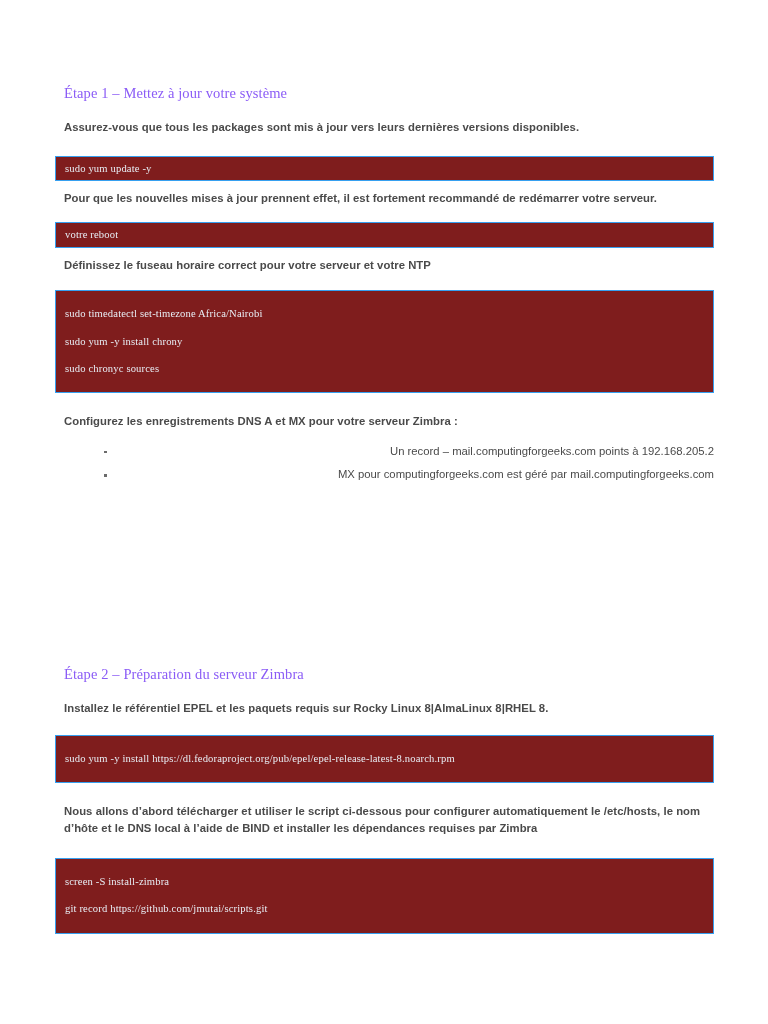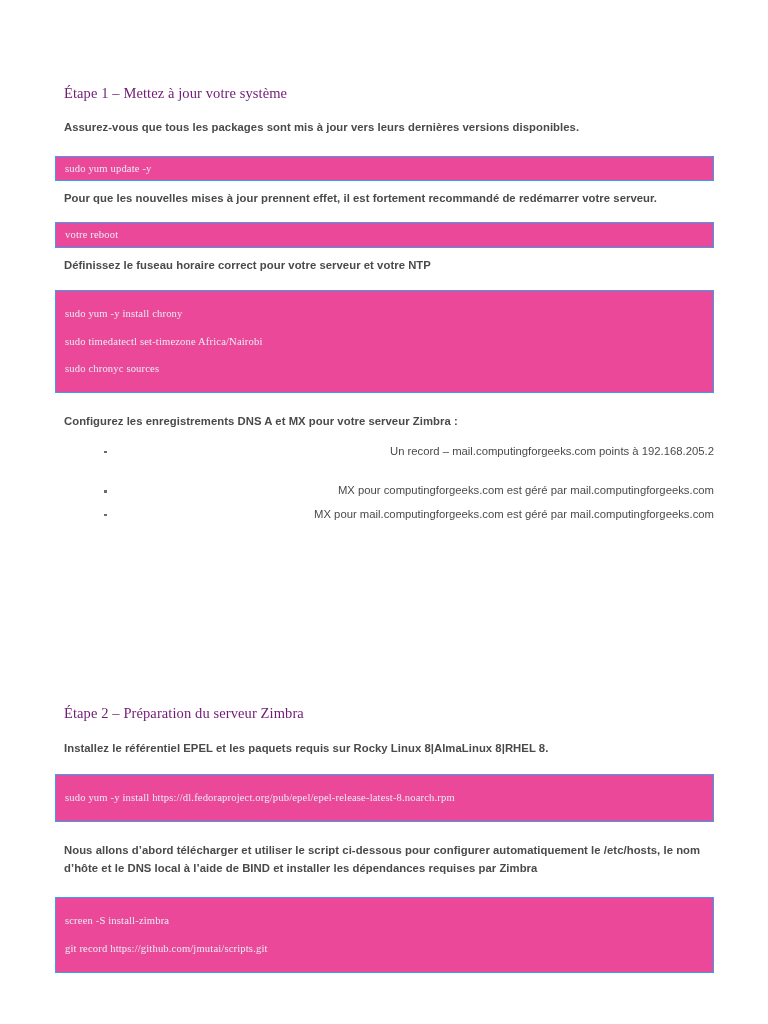--- a/index.html
+++ b/index.html
@@ -28,21 +28,21 @@
     position: absolute;
     left: 55px;
     top: 0;
     width: 659px;
   }
 
   h2.step-heading {
     font-family: "Liberation Serif", serif;
     font-size: 14.5px;
     font-weight: normal;
-    color: #701a75;
+    color: #8b5cf6;
     margin: 0;
     padding: 0 0 0 9px;
     line-height: 1.25;
     letter-spacing: 0.1px;
   }
 
   p.body-text {
     font-size: 11.3px;
     line-height: 1.55;
     color: #4a4a4a;
@@ -70,21 +70,21 @@
     content: "";
     position: absolute;
     left: 0;
     top: 8px;
     width: 2.5px;
     height: 2.5px;
     background: #6b6b6b;
   }
 
   .code-block {
-    background: #ec4899;
+    background: #7f1d1d;
     border: 1px solid #36a0f0;
     box-sizing: border-box;
     width: 659px;
     padding: 2px 0 2px 0;
   }
   .code-block.multi {
     padding: 9px 0 10px 0;
   }
   .code-line {
     font-family: "Liberation Serif", serif;
@@ -125,38 +125,35 @@
     <div style="height:15px"></div>
     <div class="code-block">
       <div class="code-line">votre reboot</div>
     </div>
 
     <div style="height:9px"></div>
     <p class="body-text">Définissez le fuseau horaire correct pour votre serveur et votre NTP</p>
 
     <div style="height:16px"></div>
     <div class="code-block multi">
+      <div class="code-line">sudo timedatectl set-timezone Africa/Nairobi</div>
       <div class="code-line">sudo yum -y install chrony</div>
-      <div class="code-line">sudo timedatectl set-timezone Africa/Nairobi</div>
       <div class="code-line">sudo chronyc sources</div>
     </div>
 
     <div style="height:20px"></div>
     <p class="body-text">Configurez les enregistrements DNS A et MX pour votre serveur Zimbra :</p>
 
     <div style="height:12px"></div>
     <ul class="bullet-list">
       <li>
         <span>Un record – mail.computingforgeeks.com points à 192.168.205.2</span>
       </li>
-      <li style="margin-top:22px">
+      <li style="margin-top:6px">
         <span>MX pour computingforgeeks.com est géré par mail.computingforgeeks.com</span>
-      </li>
-      <li style="margin-top:6px">
-        <span>MX pour mail.computingforgeeks.com est géré par mail.computingforgeeks.com</span>
       </li>
     </ul>
 
     <div class="spacer-lg"></div>
 
     <div style="height:31px"></div>
     <h2 class="step-heading">Étape 2 – Préparation du serveur Zimbra</h2>
 
     <div style="height:17px"></div>
     <p class="body-text">Installez le référentiel EPEL et les paquets requis sur Rocky Linux 8|AlmaLinux 8|RHEL 8.</p>

